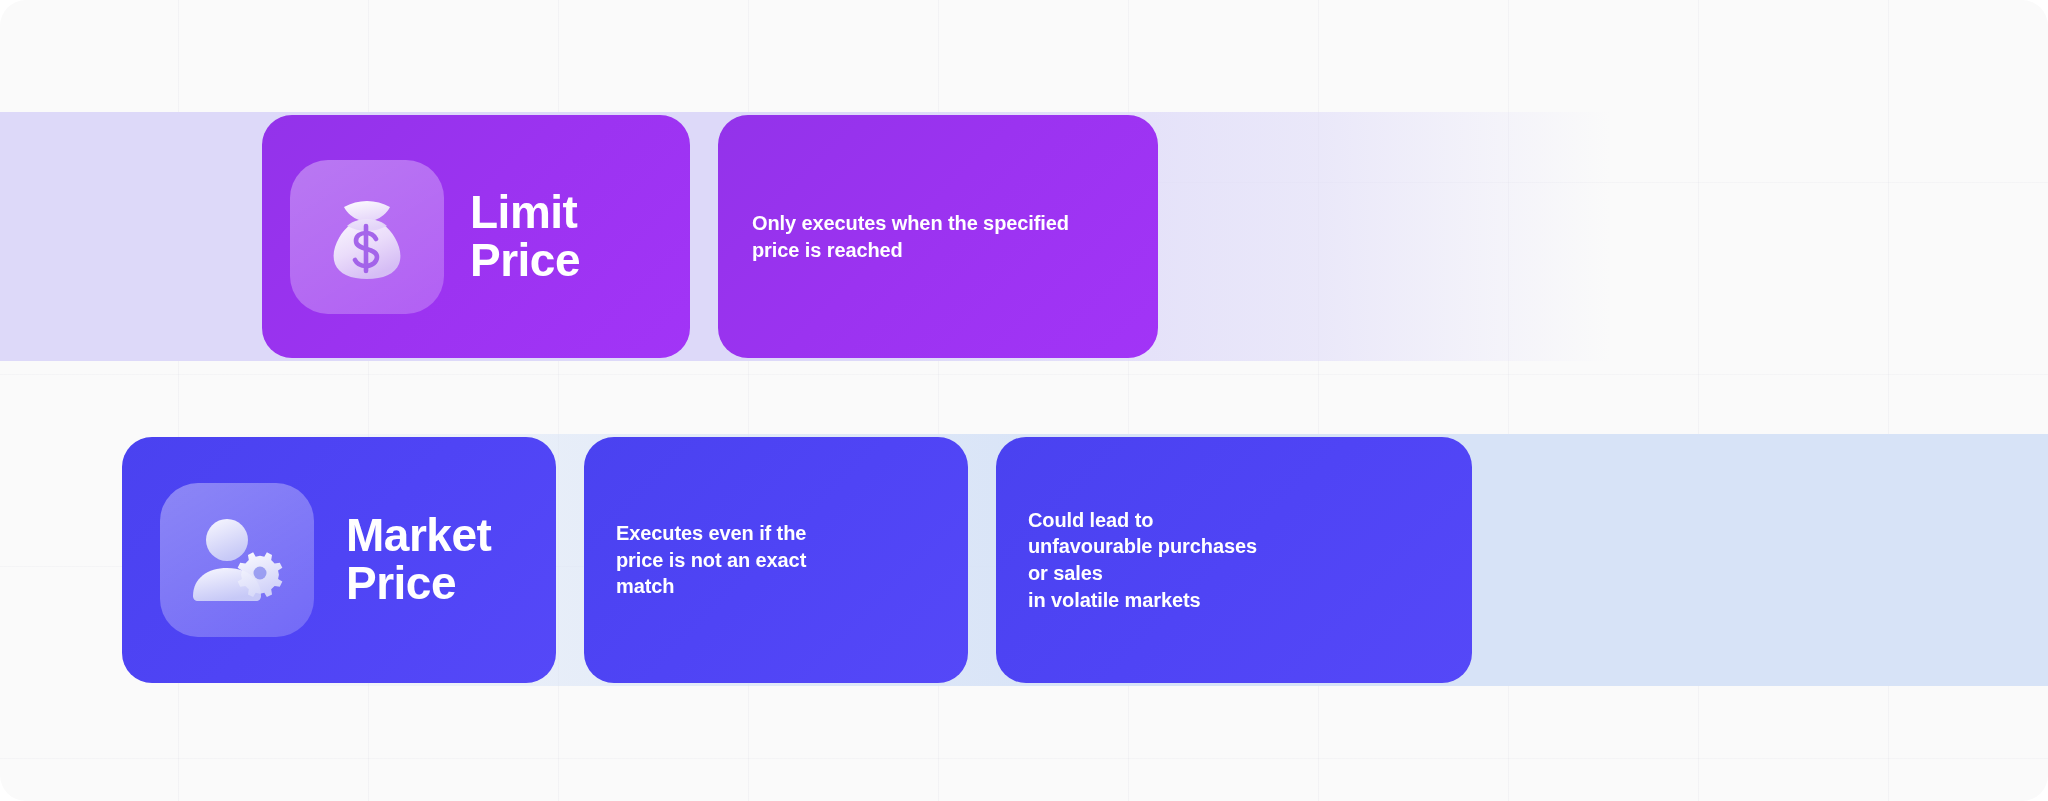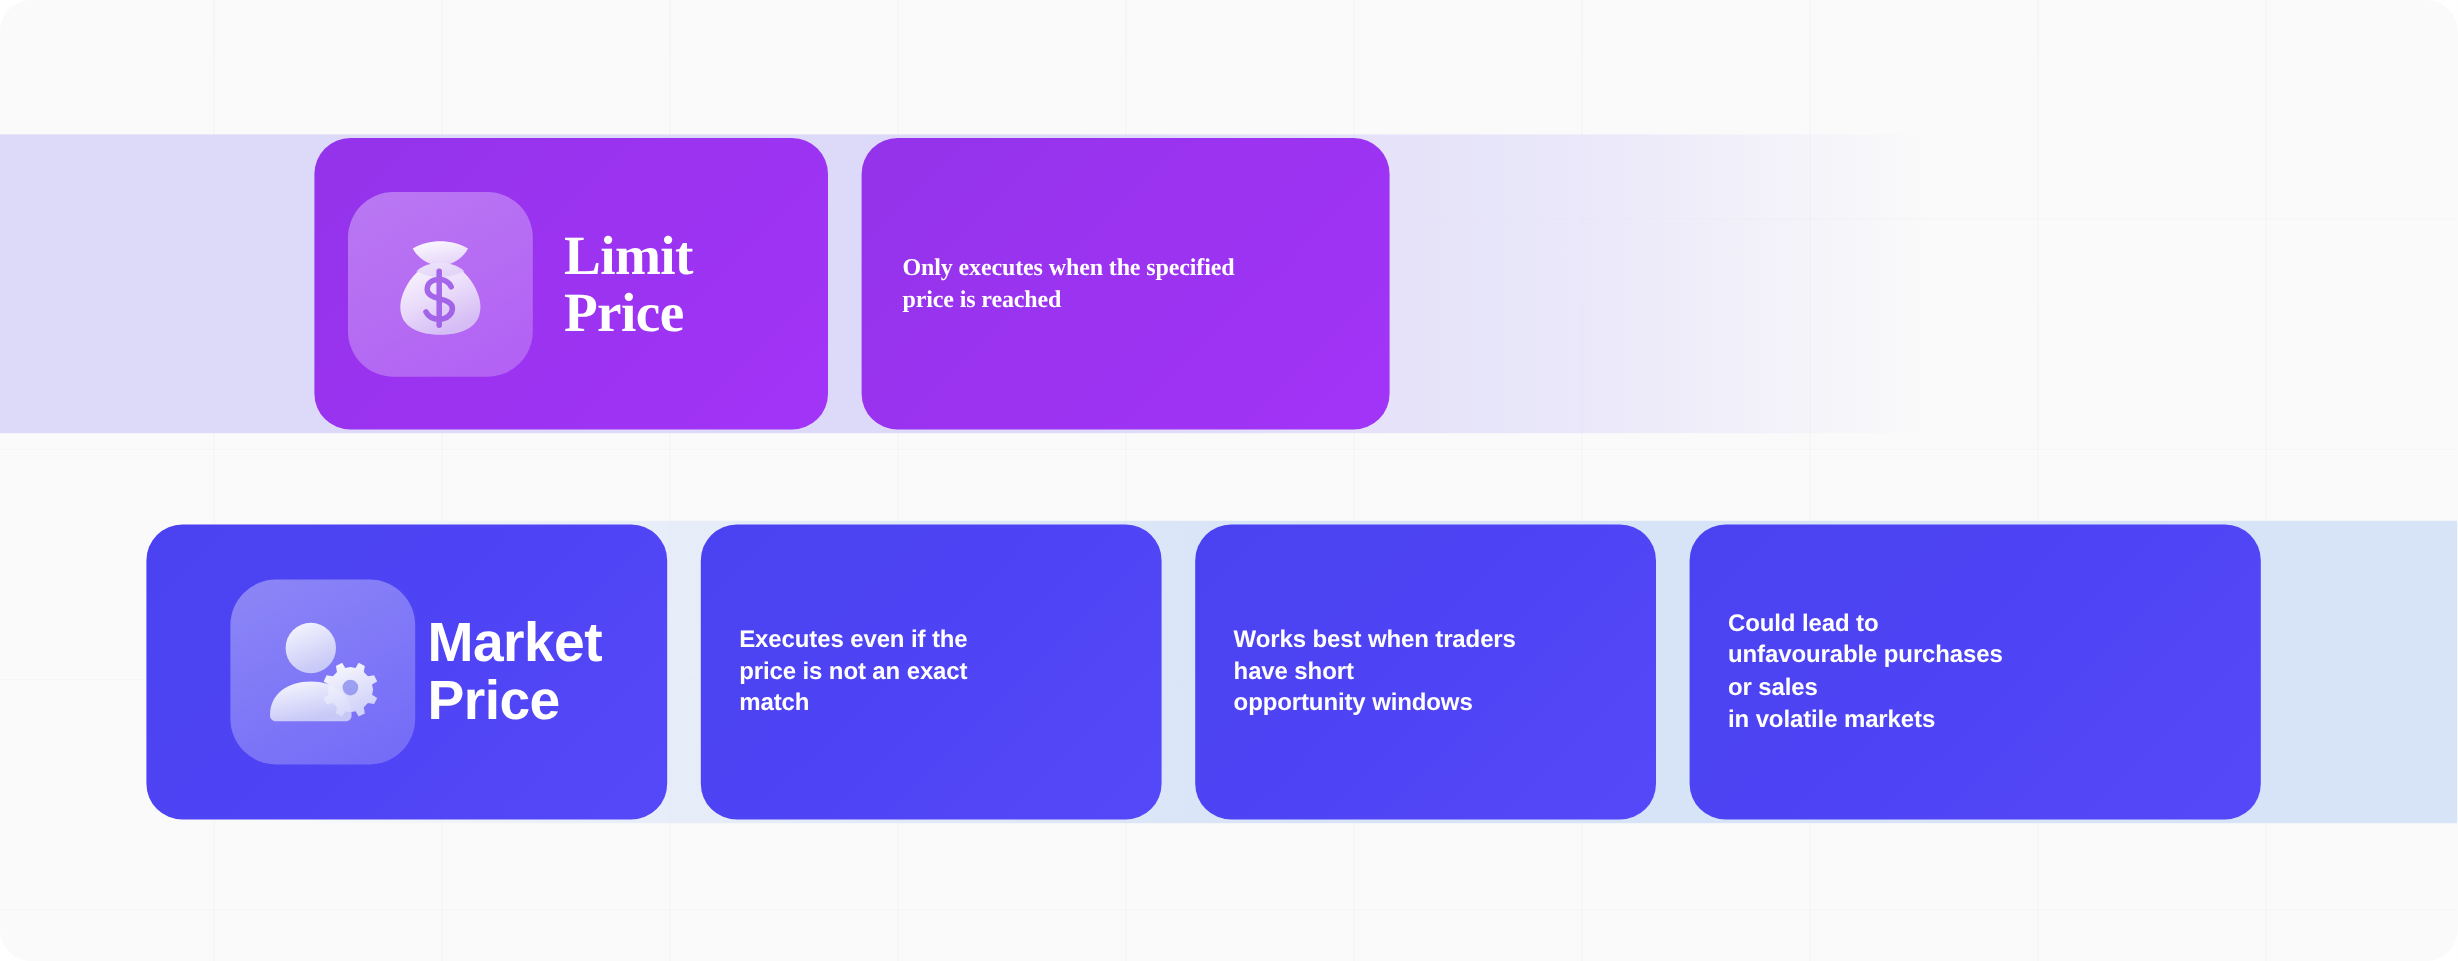--- a/index.html
+++ b/index.html
@@ -73,41 +73,39 @@
     border-radius: 30px;
     box-sizing: border-box;
     display: flex;
     align-items: center;
     color: #ffffff;
   }
 
   
   .card-purple {
     background: linear-gradient(135deg, #9333ea 0%, #9b33f0 45%, #a234f7 100%);
-    font-family: Liberation Serif, serif;
   }
   .card-purple-label {
     width: 428px;
     padding-left: 28px;
     gap: 26px;
   }
   .card-purple-text {
     width: 440px;
     padding: 0 34px;
   }
 
   
   .card-blue {
     background: linear-gradient(135deg, #4a42f0 0%, #4f44f5 50%, #5548f8 100%);
   }
   .card-blue-label {
     width: 434px;
-    padding-left: 16px;
-    gap: 10px;
-    justify-content: center;
+    padding-left: 38px;
+    gap: 32px;
   }
   .card-blue-text {
     width: 384px;
     padding: 0 32px;
   }
   .card-blue-text-wide {
     width: 476px;
     padding: 0 32px;
   }
 
@@ -221,25 +219,20 @@
       <div class="card-title">Market
 Price</div>
     </div>
 
     <div class="card card-blue card-blue-text">
       <div class="card-body">Executes even if the
 price is not an exact
 match</div>
     </div>
 
-    <div class="card card-blue card-blue-text">
-      <div class="card-body">Works best when traders
-have short
-opportunity windows</div>
-    </div>
 
     <div class="card card-blue card-blue-text-wide">
       <div class="card-body">Could lead to
 unfavourable purchases
 or sales
 in volatile markets</div>
     </div>
 
   </div>
 

